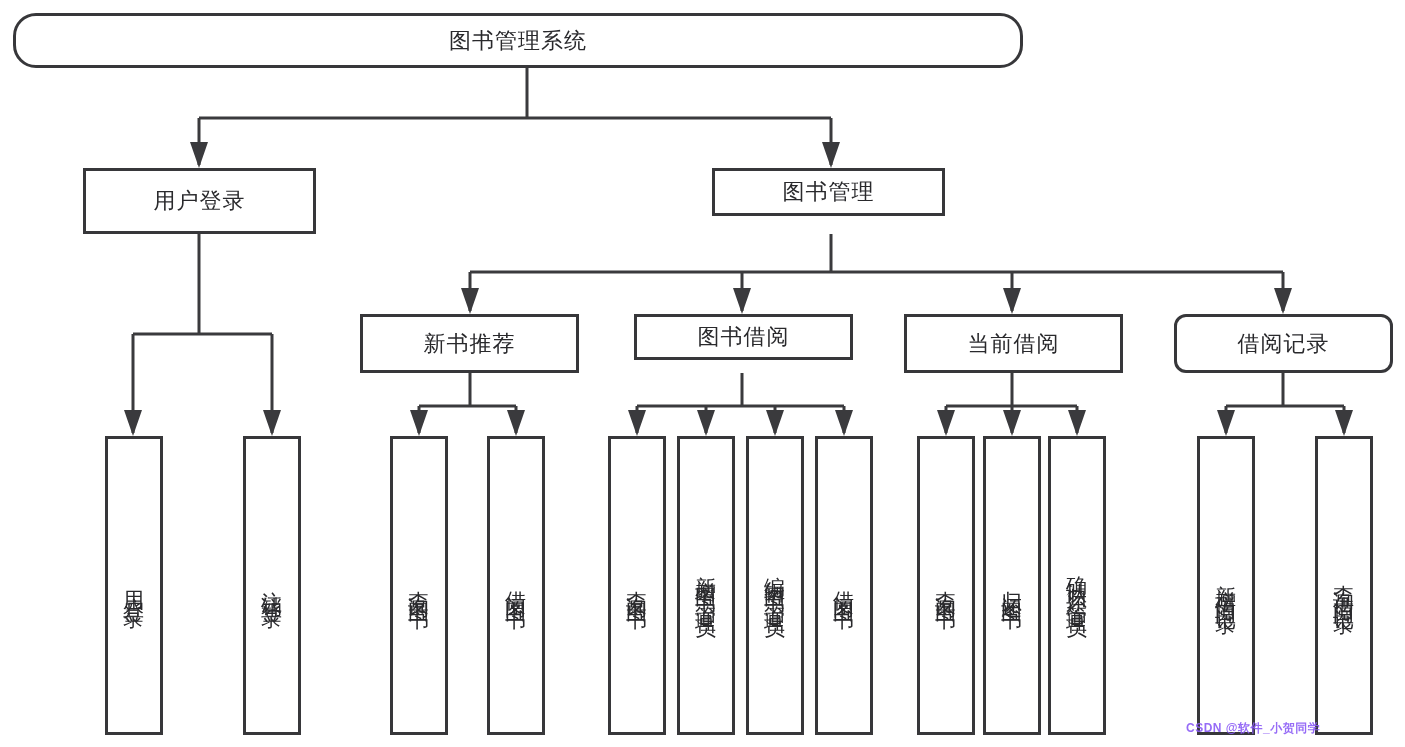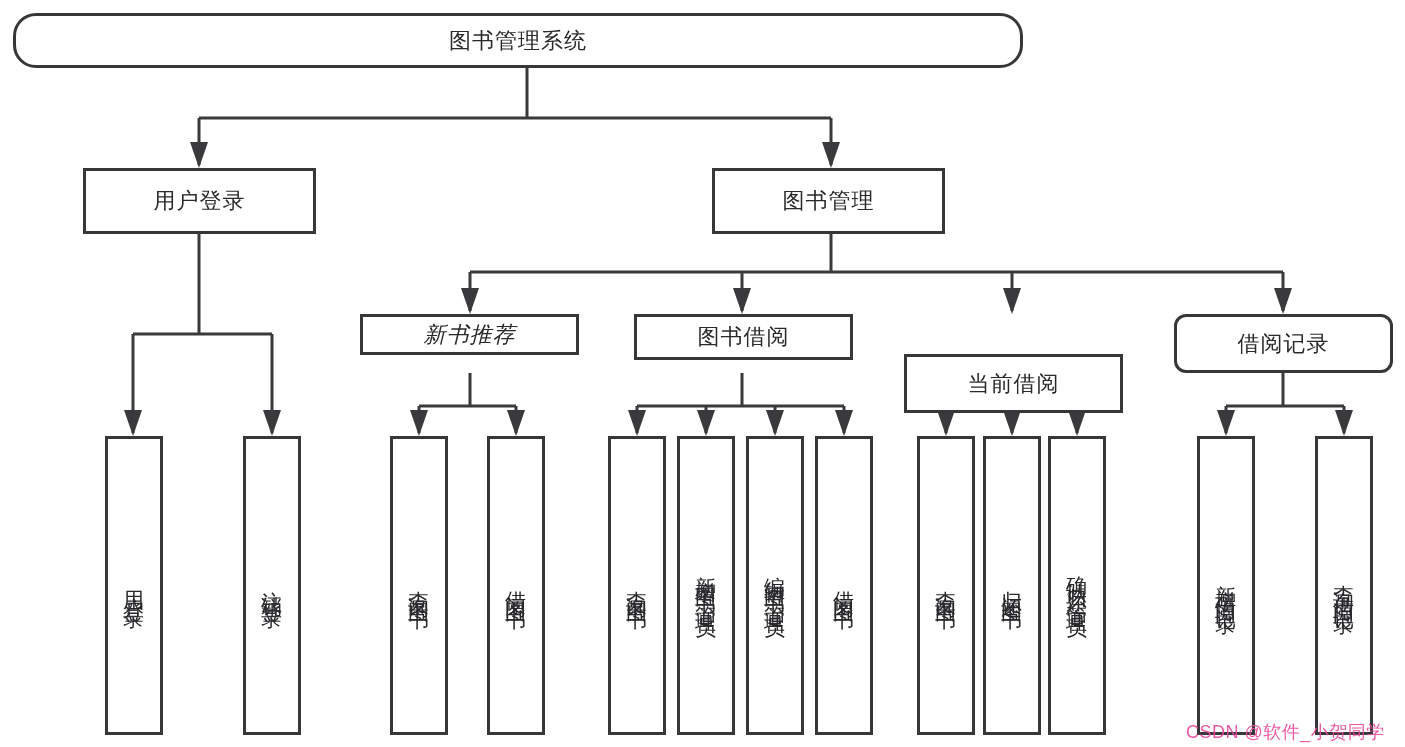--- a/index.html
+++ b/index.html
@@ -26,26 +26,27 @@
   .h-node { font-size:22px; letter-spacing:1px; }
   .v-node {
     writing-mode:vertical-rl;
     font-size:21px;
     letter-spacing:6px;
   }
   .watermark {
     position:absolute;
     left:1186px; top:720px;
     width:218px;
-    font-size:18px;
-    color:#ec4899;
+    font-size:12px;
+    color:#8b5cf6;
     opacity:0.9;
     white-space:nowrap;
     letter-spacing:0.5px;
     z-index:5;
+    font-weight:bold;
   }
 </style>
 </head>
 <body>
 
 <div id="canvas">
 
   <svg id="connectors" viewBox="0 0 1405 747" xmlns="http://www.w3.org/2000/svg">
     <g stroke="#3a3a3d" stroke-width="3" fill="none">
 
@@ -82,25 +83,25 @@
       <polygon points="1003,410 1021,410 1012,436"></polygon>
       <polygon points="1068,410 1086,410 1077,436"></polygon>
       <polygon points="1217,410 1235,410 1226,436"></polygon>
       <polygon points="1335,410 1353,410 1344,436"></polygon>
     </g>
   </svg>
 
   <div class="node h-node" style="left:13px; top:13px; width:1010px; height:55px;border-radius:23px;">图书管理系统</div>
 
   <div class="node h-node" style="left:83px; top:168px; width:233px; height:66px;">用户登录</div>
-  <div class="node h-node" style="left:712px; top:168px; width:233px; height:66px;">图书管理</div>
+  <div class="node h-node" style="left:712px; top:168px; width:233px; height:48px;">图书管理</div>
 
-  <div class="node h-node" style="left:360px; top:314px; width:219px; height:41px;font-style:italic;">新书推荐</div>
+  <div class="node h-node" style="left:360px; top:314px; width:219px; height:59px;">新书推荐</div>
   <div class="node h-node" style="left:634px; top:314px; width:219px; height:46px;">图书借阅</div>
-  <div class="node h-node" style="left:904px; top:314px; width:219px; height:59px;margin-top:40px;">当前借阅</div>
+  <div class="node h-node" style="left:904px; top:314px; width:219px; height:59px;">当前借阅</div>
   <div class="node h-node" style="left:1174px; top:314px; width:219px; height:59px;border-radius:12px;">借阅记录</div>
 
   <div class="node v-node" style="left:105px; top:436px; width:58px; height:299px;">用户登录</div>
   <div class="node v-node" style="left:243px; top:436px; width:58px; height:299px;">注销登录</div>
 
   <div class="node v-node" style="left:390px; top:436px; width:58px; height:299px;">查询图书</div>
   <div class="node v-node" style="left:487px; top:436px; width:58px; height:299px;">借阅图书</div>
 
   <div class="node v-node" style="left:608px; top:436px; width:58px; height:299px;">查询图书</div>
   <div class="node v-node" style="left:677px; top:436px; width:58px; height:299px;">新增图书（管理员）</div>

